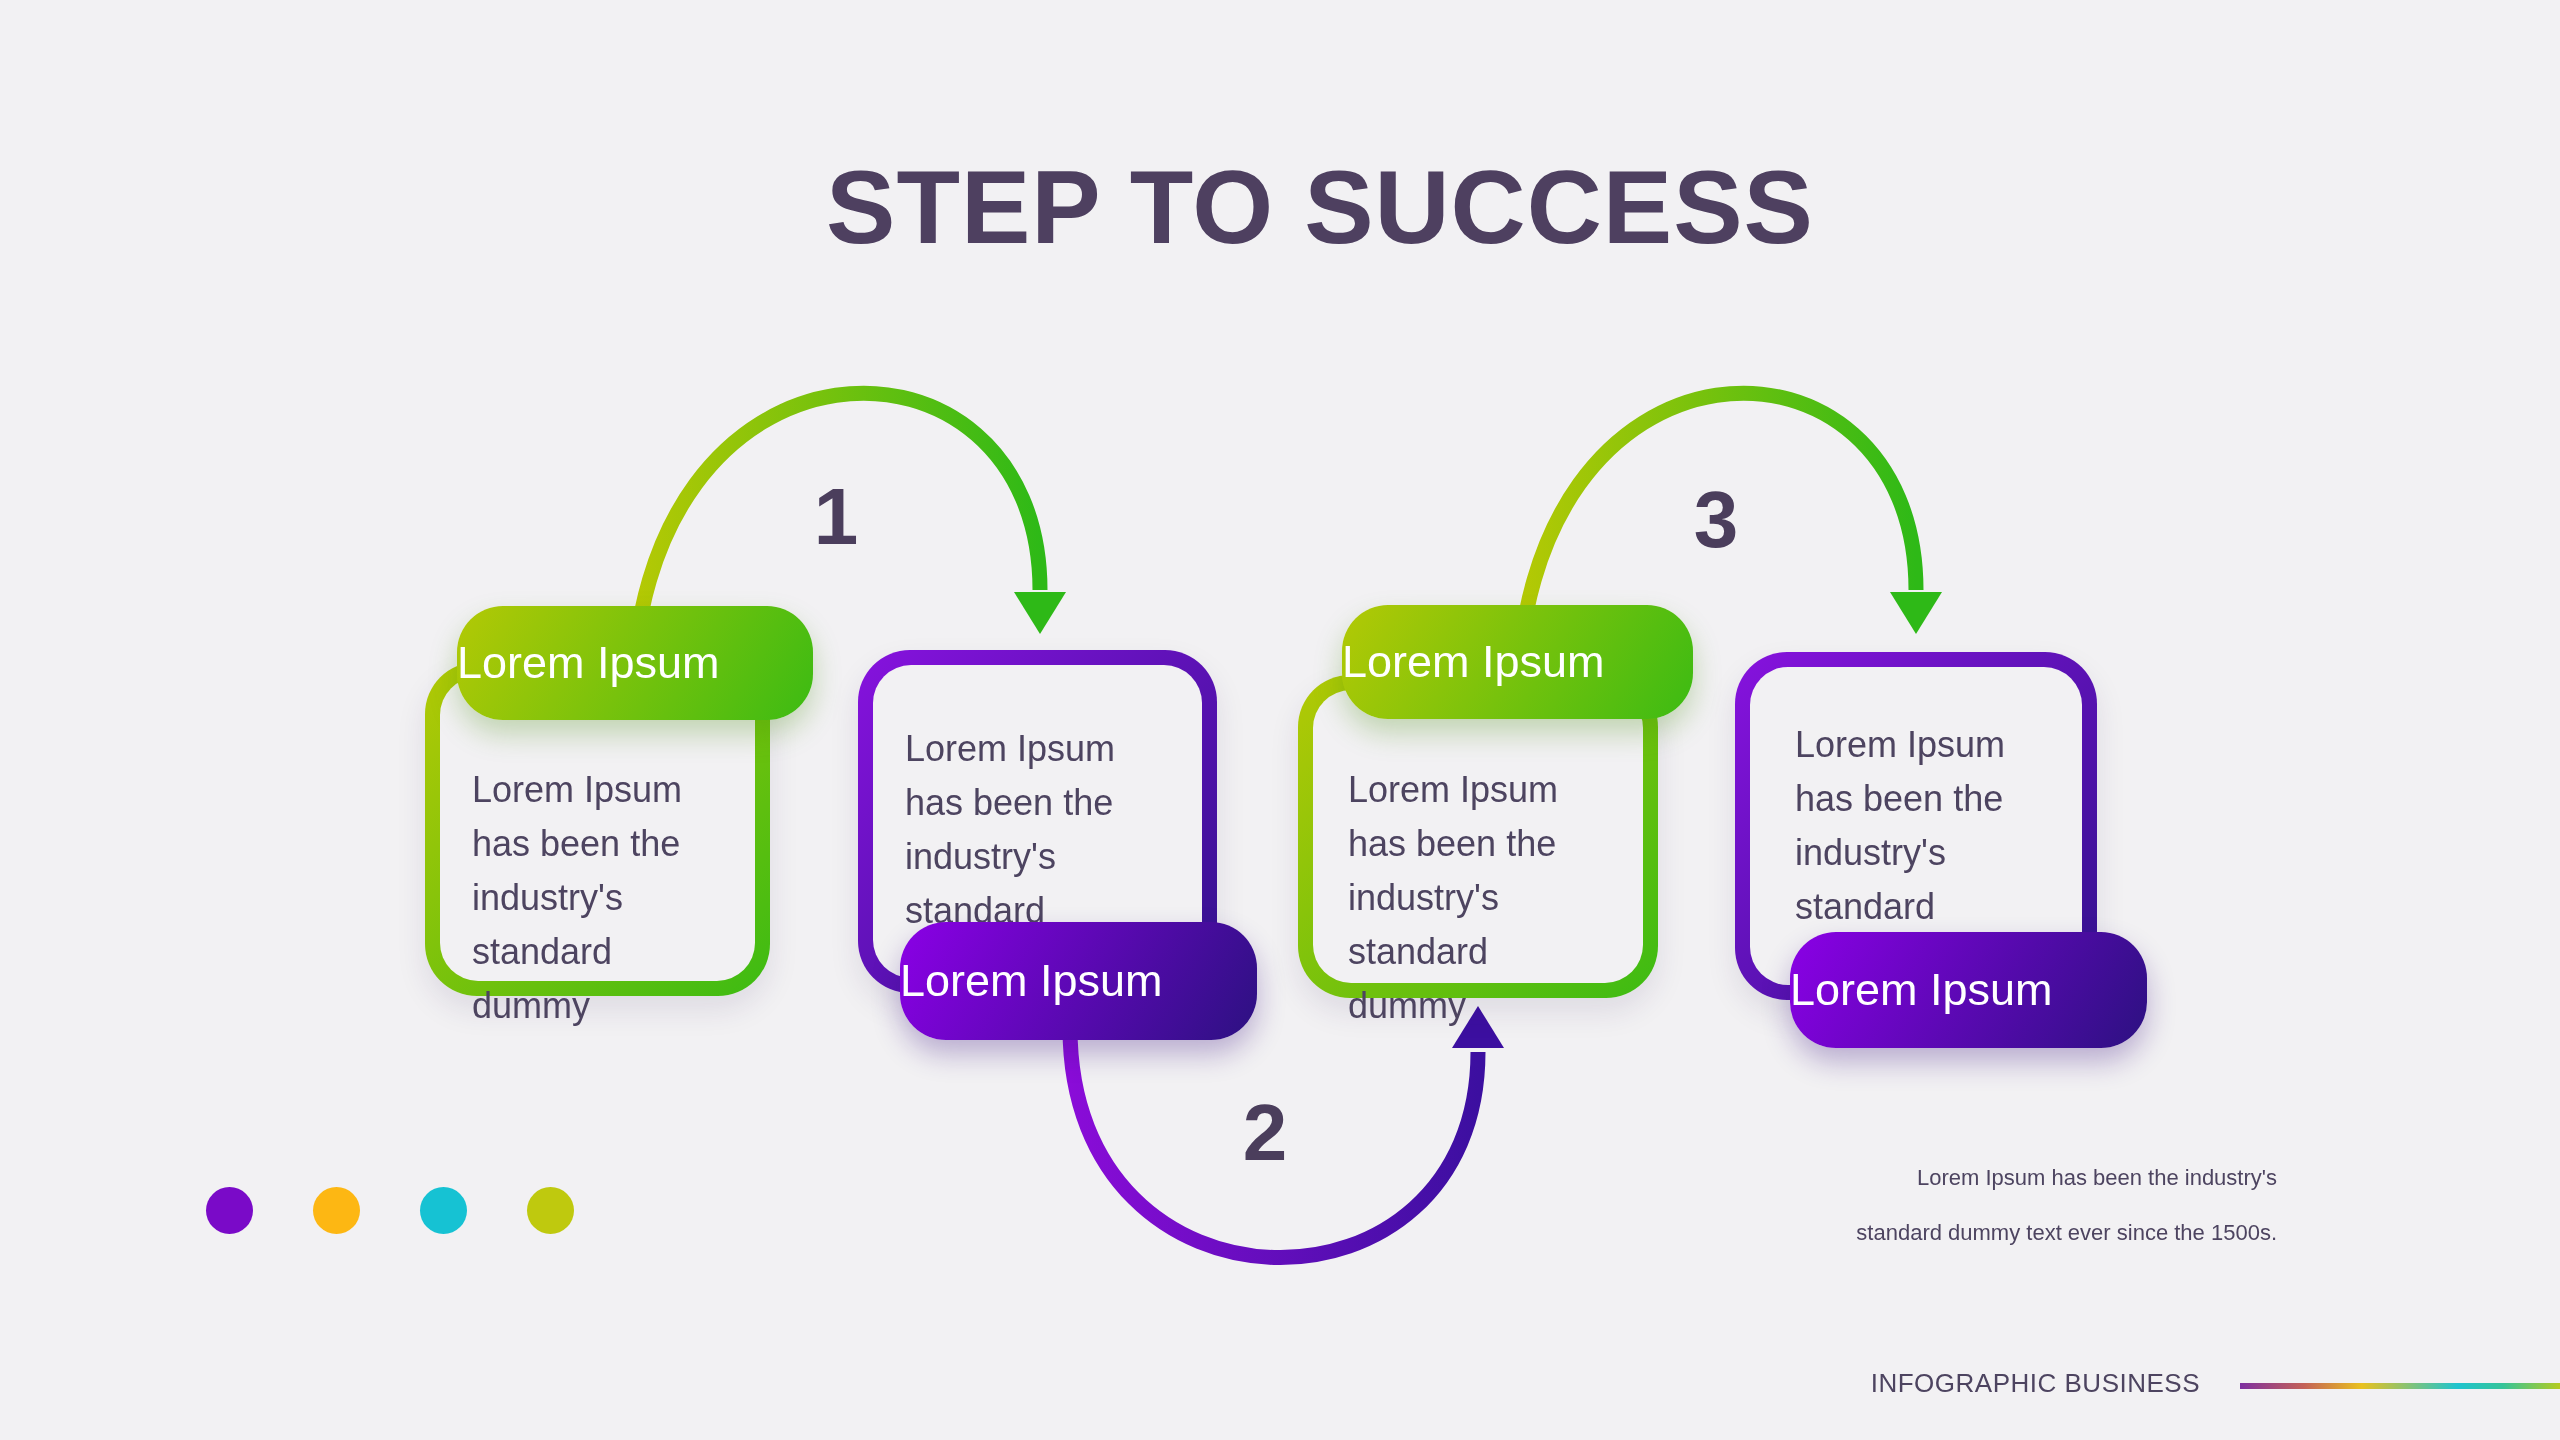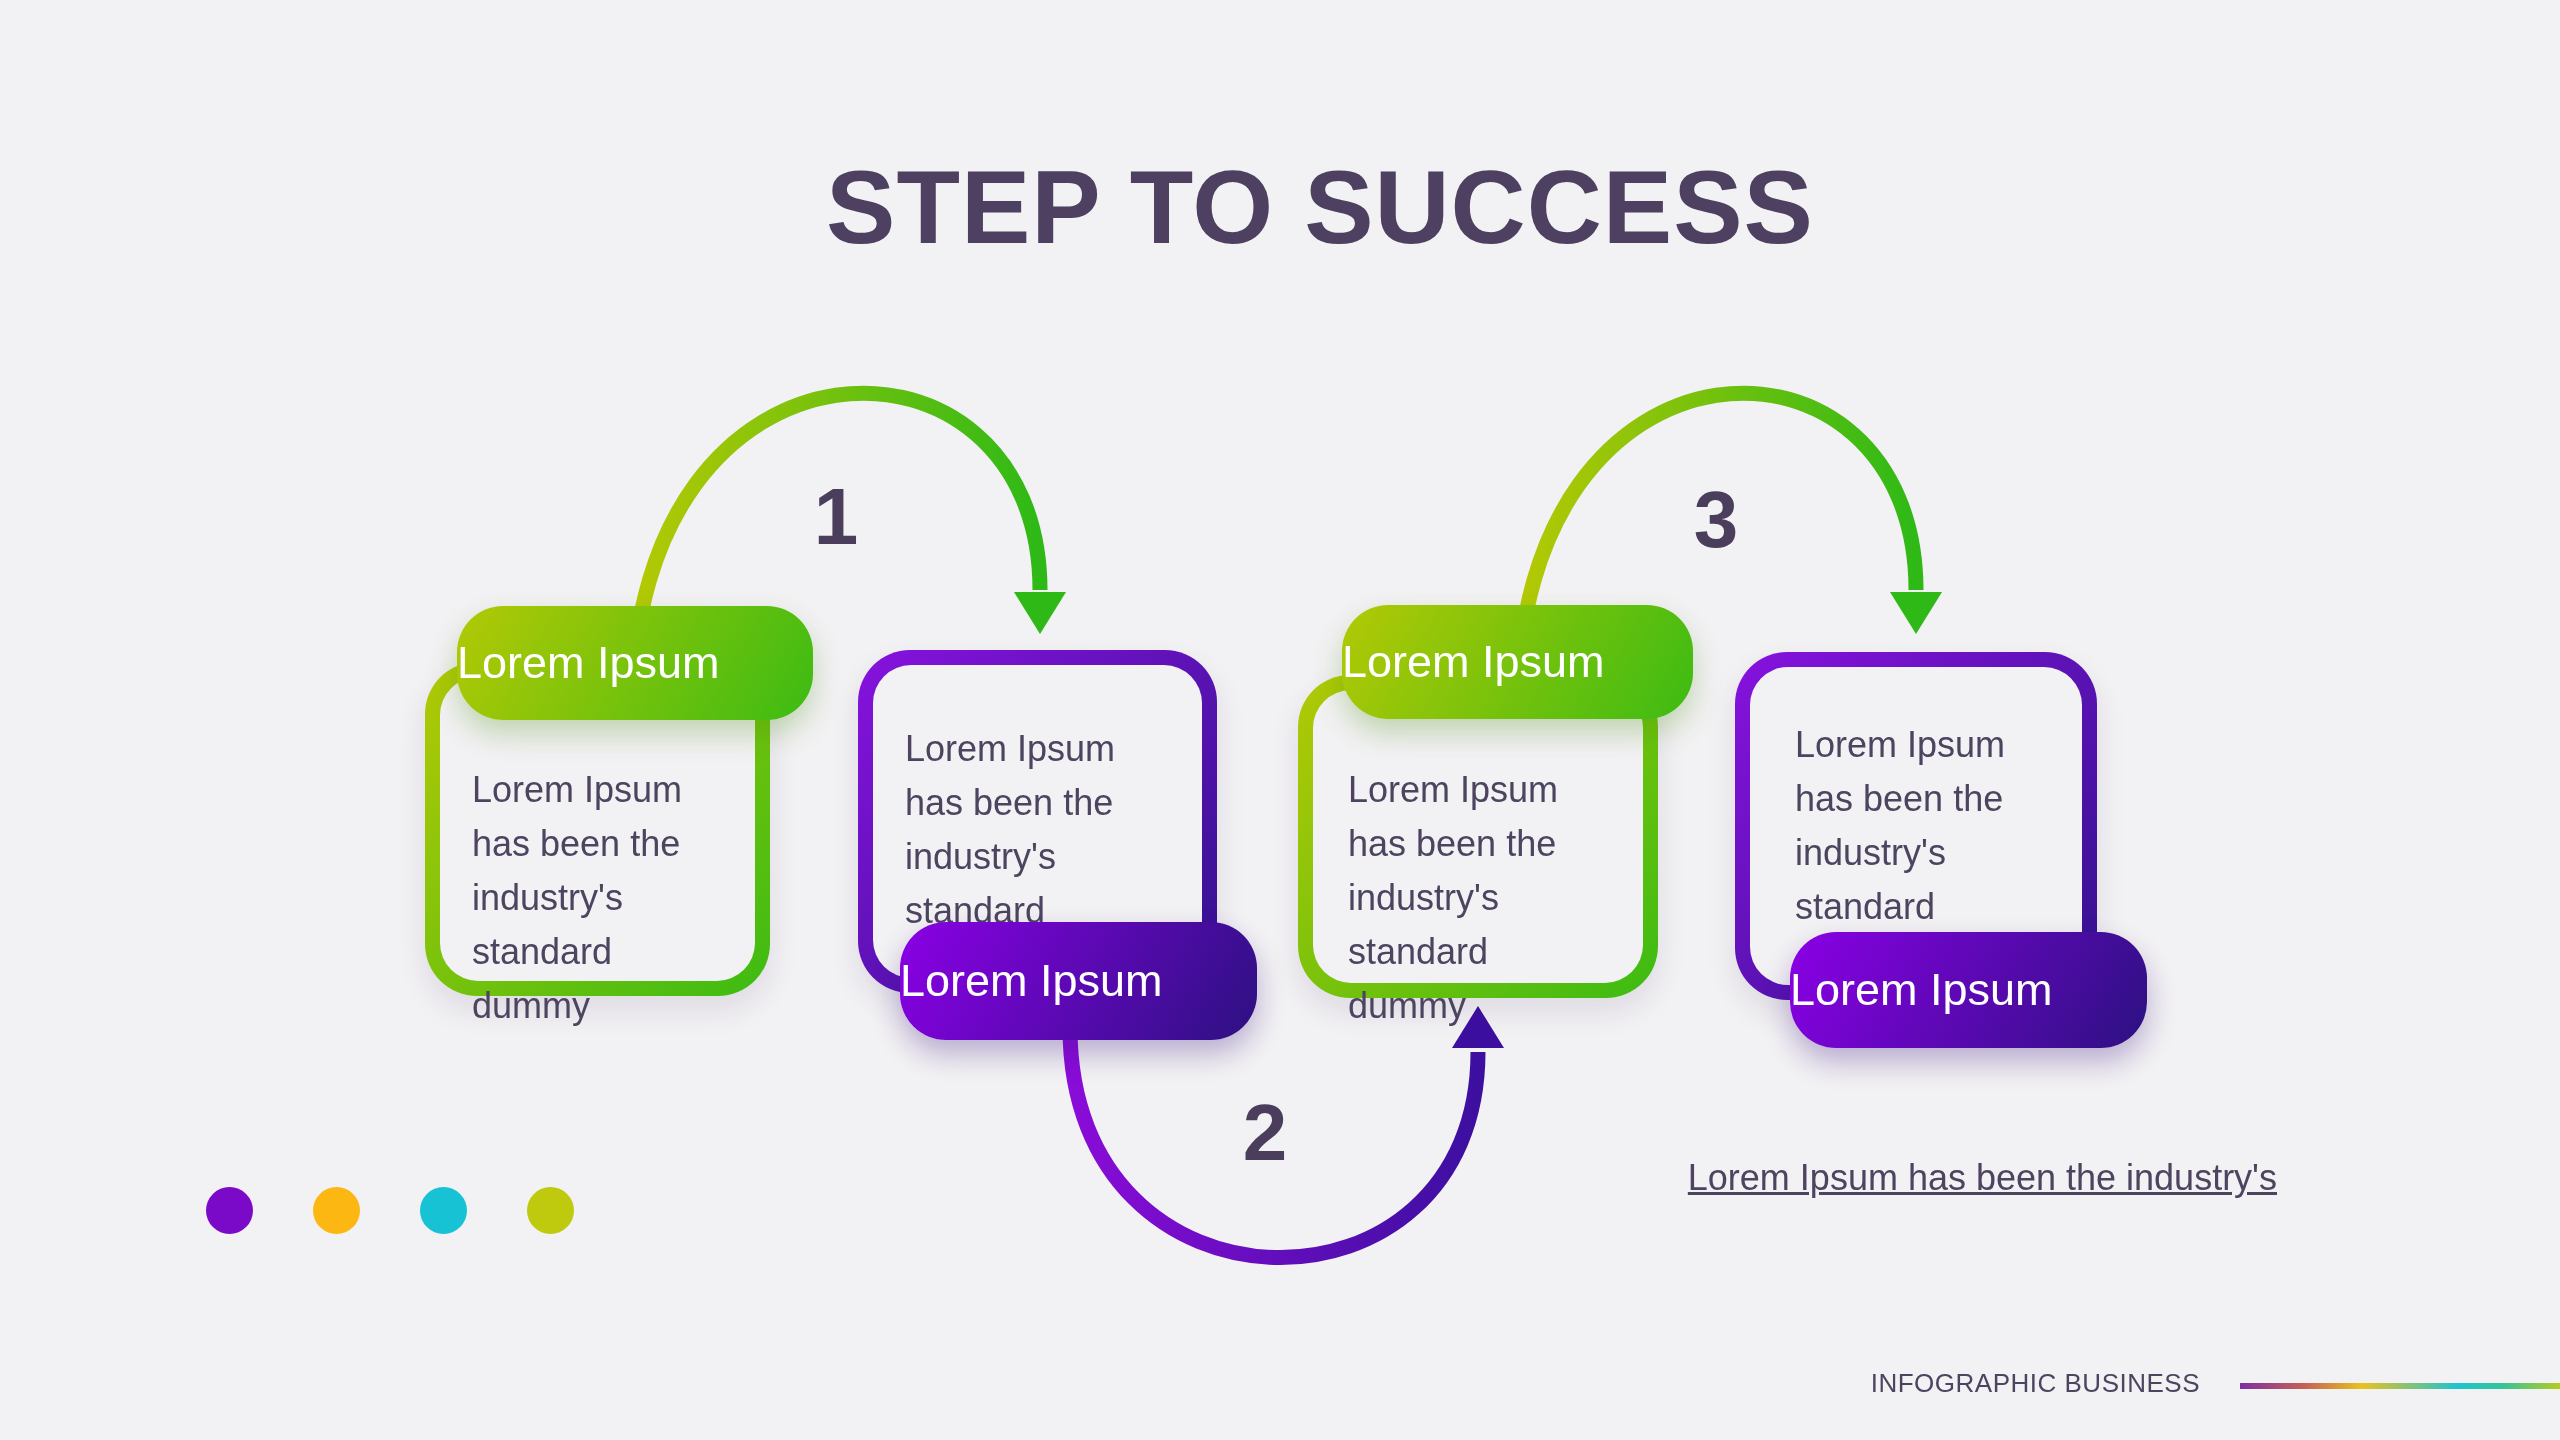--- a/index.html
+++ b/index.html
@@ -51,21 +51,21 @@
     position:absolute;z-index:3;width:268px;
     font-size:36px;line-height:54px;color:var(--text,#4d4460);
   }
 
   
   .dot{position:absolute;width:47px;height:47px;border-radius:50%;top:1187px;z-index:2;}
 
   
   .caption{
     position:absolute;right:283px;top:1150px;z-index:2;
-    text-align:right;font-size:36px;line-height:55px;color:var(--text,#4d4460);text-decoration:underline;
+    text-align:right;font-size:22px;line-height:55px;color:var(--text,#4d4460);
   }
 
   
   .brand{
     position:absolute;right:360px;top:1368px;z-index:2;
     font-size:26px;letter-spacing:0.5px;color:var(--text,#4d4460);white-space:nowrap;text-align:right;
   }
   .brand-line{
     position:absolute;left:2240px;top:1383px;width:320px;height:6px;z-index:2;
     background:linear-gradient(90deg,#7d2fa0 0%,#c46157 20%,#e9c11e 38%,#1ec4cf 68%,#35c49a 82%,#b5cb1f 100%);
@@ -135,18 +135,19 @@
   </div>
   <div class="card-body" style="left:1795px;top:718px;">Lorem Ipsum has been the industry's standard dummy</div>
 
   <span class="dot" style="left: 206px; background: rgb(122, 10, 200);"></span>
   <span class="dot" style="left: 313px; background: rgb(253, 183, 19);"></span>
   <span class="dot" style="left: 420px; background: rgb(22, 194, 211);"></span>
   <span class="dot" style="left: 527px; background: rgb(191, 201, 14);"></span>
 
   <div class="caption">
     <div>Lorem Ipsum has been the industry's</div>
+    <div>standard dummy text ever since the 1500s.</div>
   </div>
 
   <div class="brand">INFOGRAPHIC BUSINESS</div>
   <div class="brand-line"></div>
 
 </div>
 
 </body></html>

